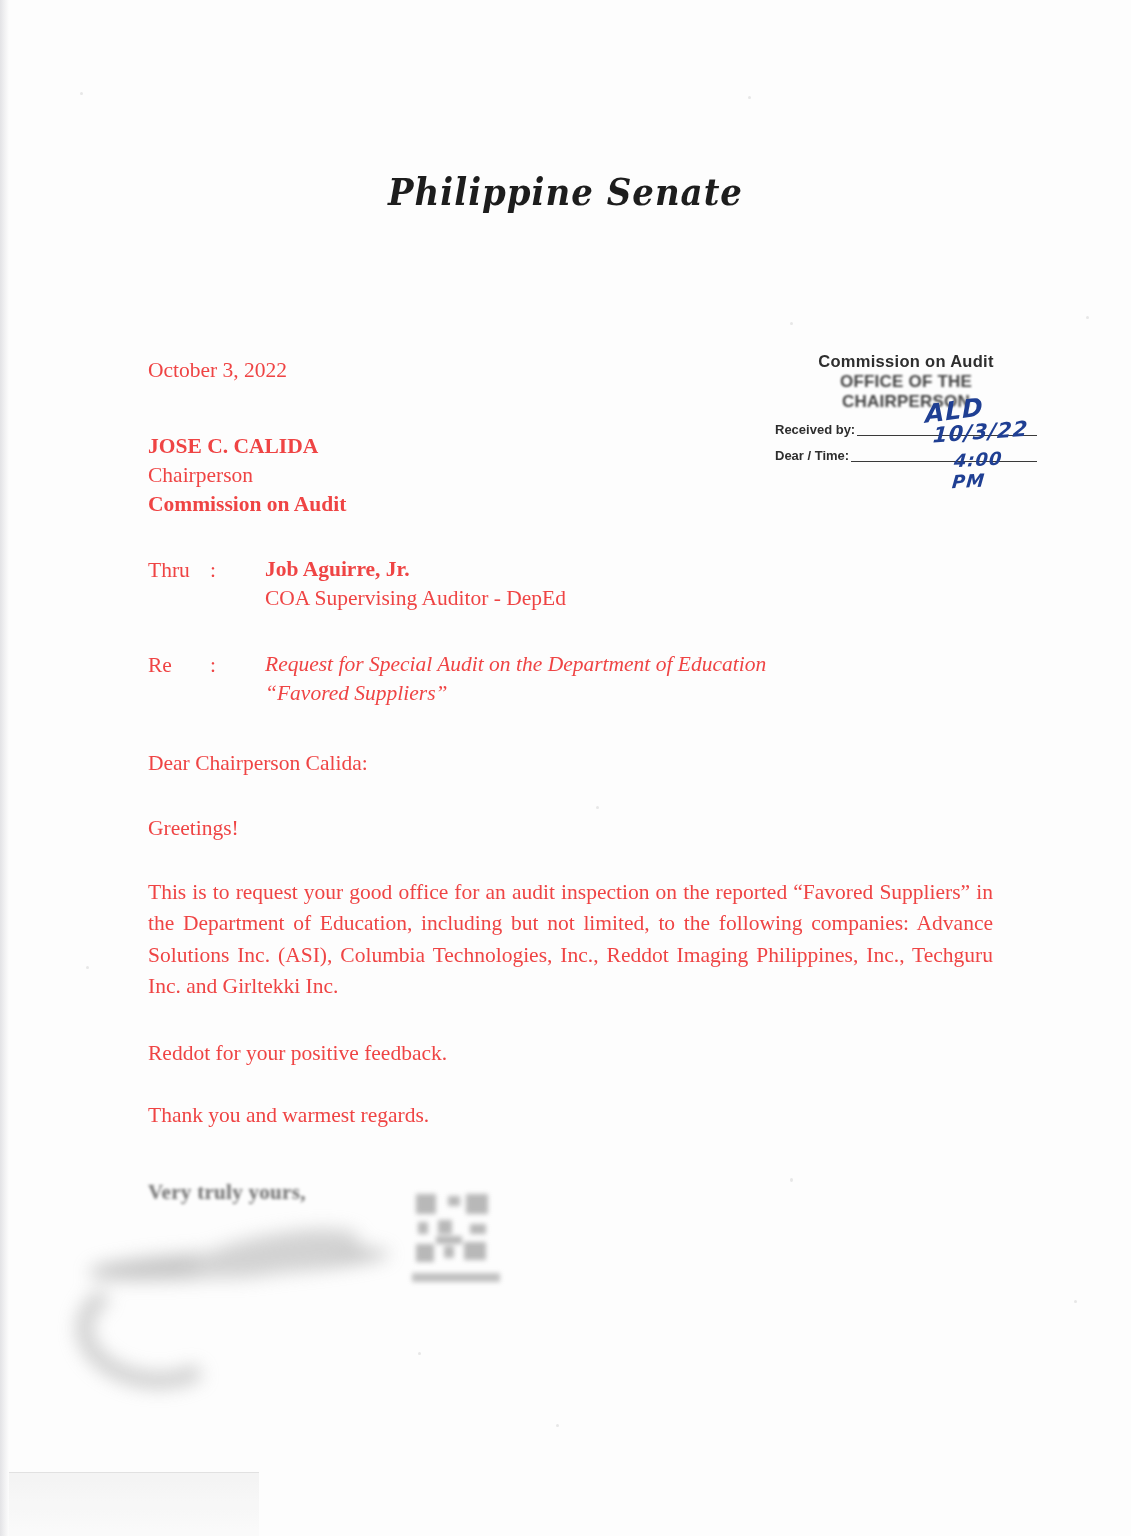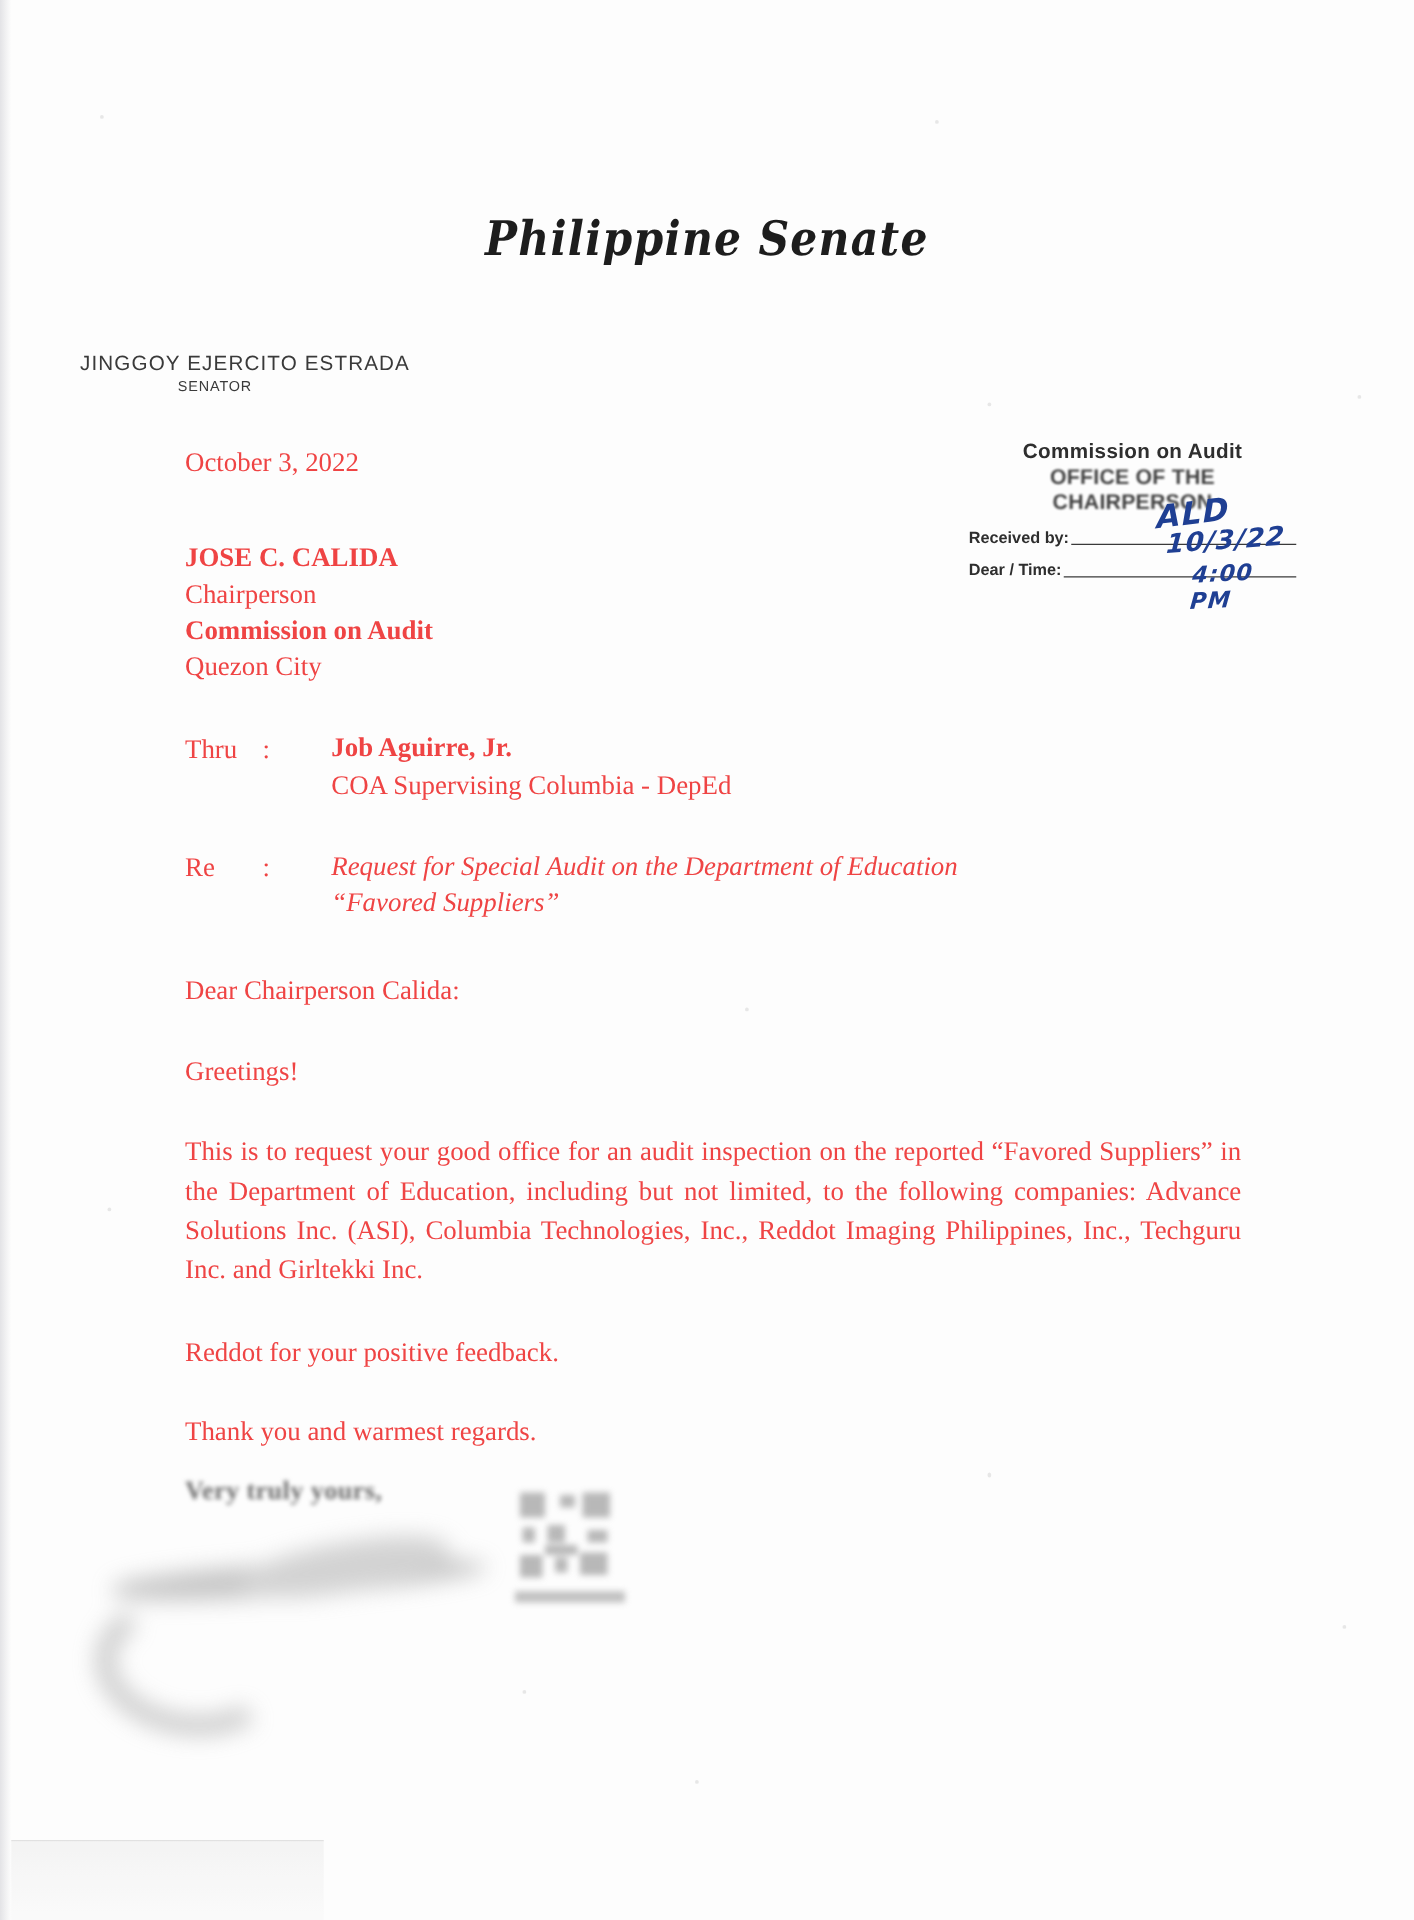--- a/index.html
+++ b/index.html
@@ -275,24 +275,20 @@
   <div class="speck" style="left:86px;top:966px;width:3px;height:3px;"></div>
   <div class="speck" style="left:790px;top:1178px;width:3px;height:4px;"></div>
   <div class="speck" style="left:1074px;top:1300px;width:3px;height:3px;"></div>
   <div class="speck" style="left:556px;top:1424px;width:3px;height:3px;"></div>
   <div class="speck" style="left:418px;top:1352px;width:3px;height:3px;"></div>
 
   <div class="letterhead">
     <div class="letterhead-title">Philippine Senate</div>
   </div>
 
-  <div class="sender-block">
-    <div class="sender-name">JINGGOY EJERCITO ESTRADA</div>
-    <div class="sender-role">SENATOR</div>
-  </div>
 
   <div class="received-stamp">
     <div class="stamp-org">Commission on Audit</div>
     <div class="stamp-office">OFFICE OF THE CHAIRPERSON</div>
 
     <div class="stamp-row">
       <span class="stamp-label">Received by:</span>
       <span class="stamp-rule"></span>
     </div>
 
@@ -307,29 +303,28 @@
   </div>
 
   <div class="letter">
 
     <p class="date-line">October 3, 2022</p>
 
     <div class="addressee">
       <div class="bold">JOSE C. CALIDA</div>
       <div>Chairperson</div>
       <div class="bold">Commission on Audit</div>
-      <div>Quezon City</div>
     </div>
 
     <div class="thru-block">
       <div class="thru-key">Thru</div>
       <div class="thru-colon">:</div>
       <div class="thru-value">
         <div class="bold">Job Aguirre, Jr.</div>
-        <div>COA Supervising Columbia - DepEd</div>
+        <div>COA Supervising Auditor - DepEd</div>
       </div>
     </div>
 
     <div class="re-block">
       <div class="re-key">Re</div>
       <div class="re-colon">:</div>
       <div class="re-value">
         <div>Request for Special Audit on the Department of Education</div>
         <div>“Favored Suppliers”</div>
       </div>

